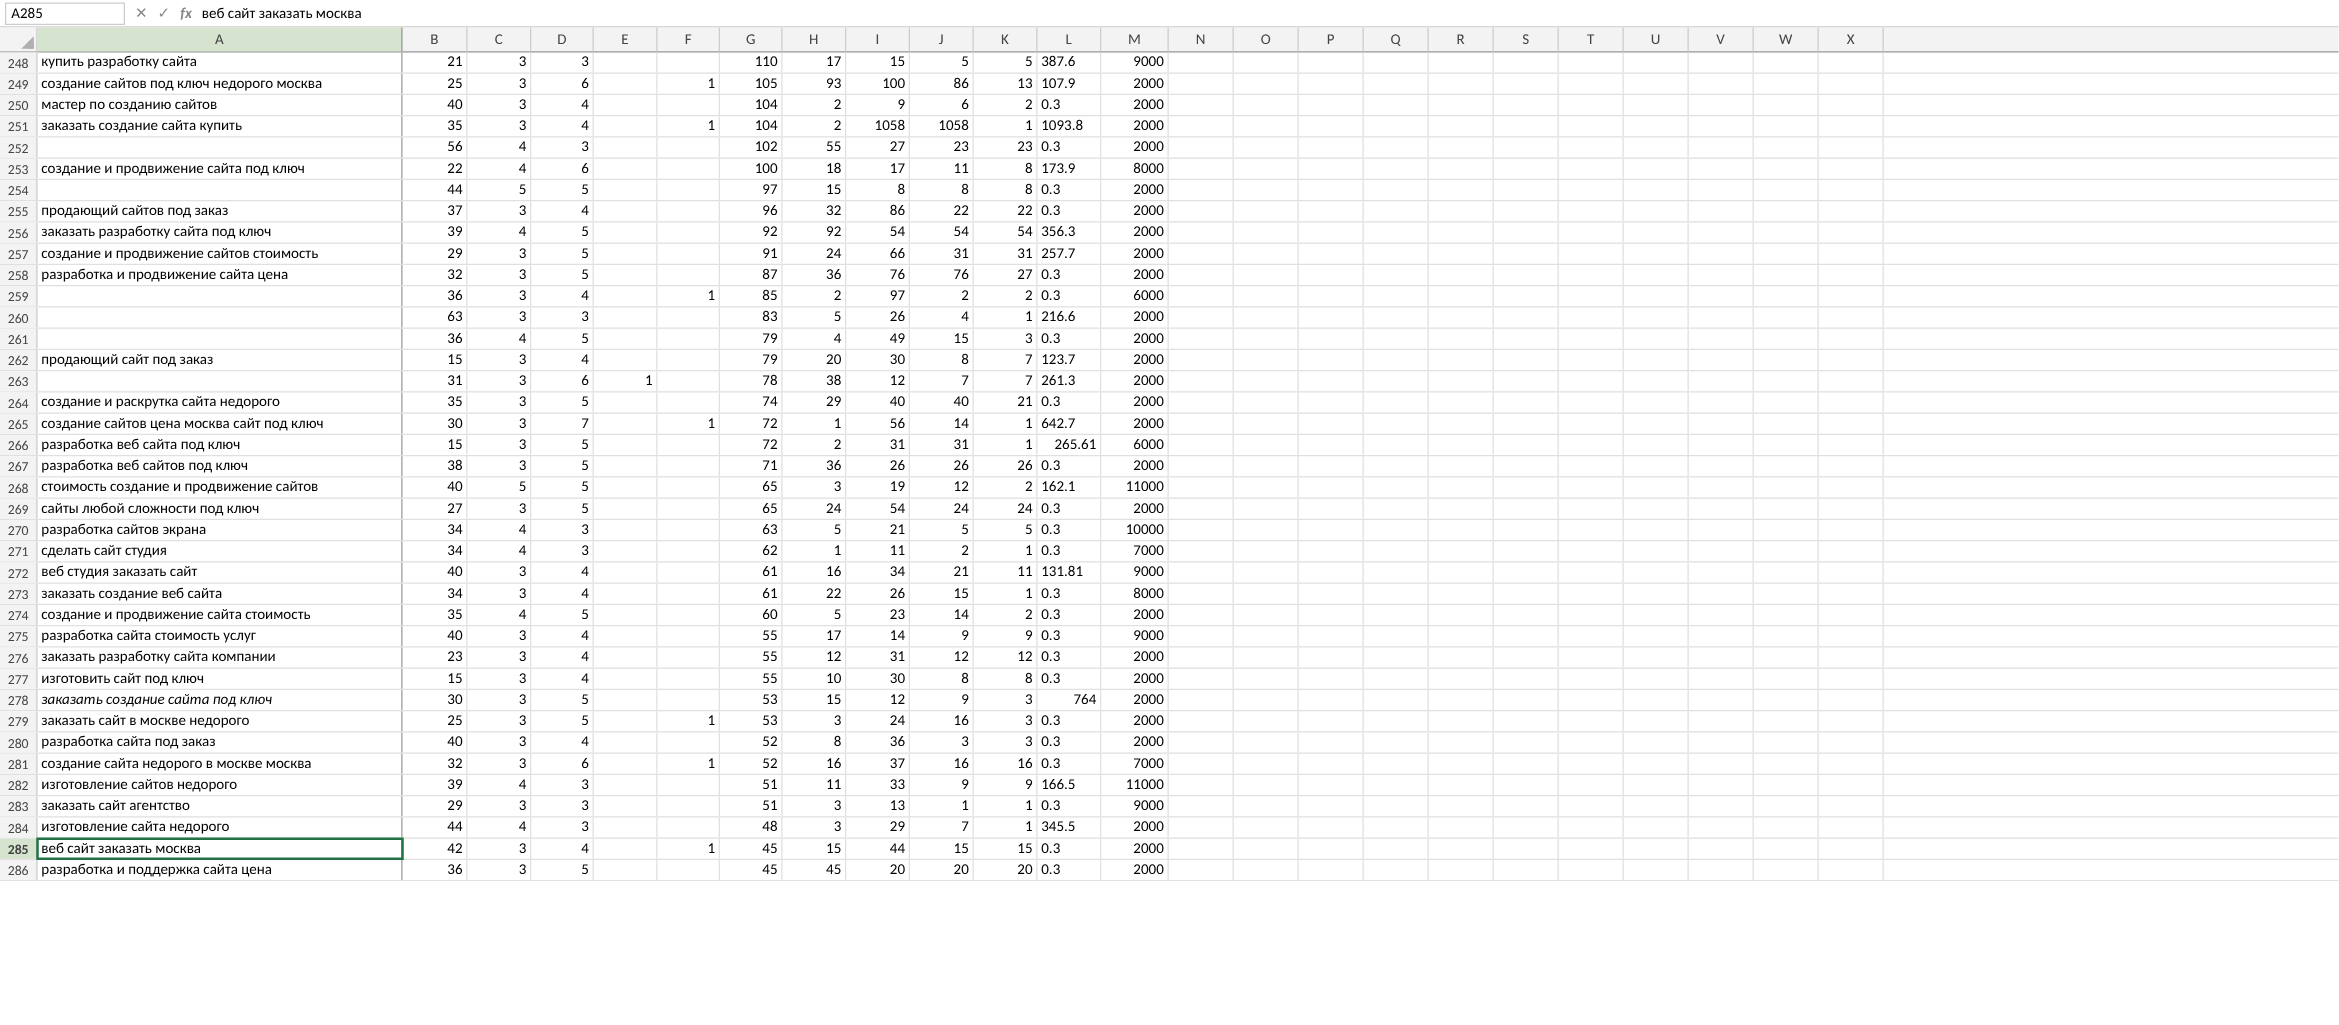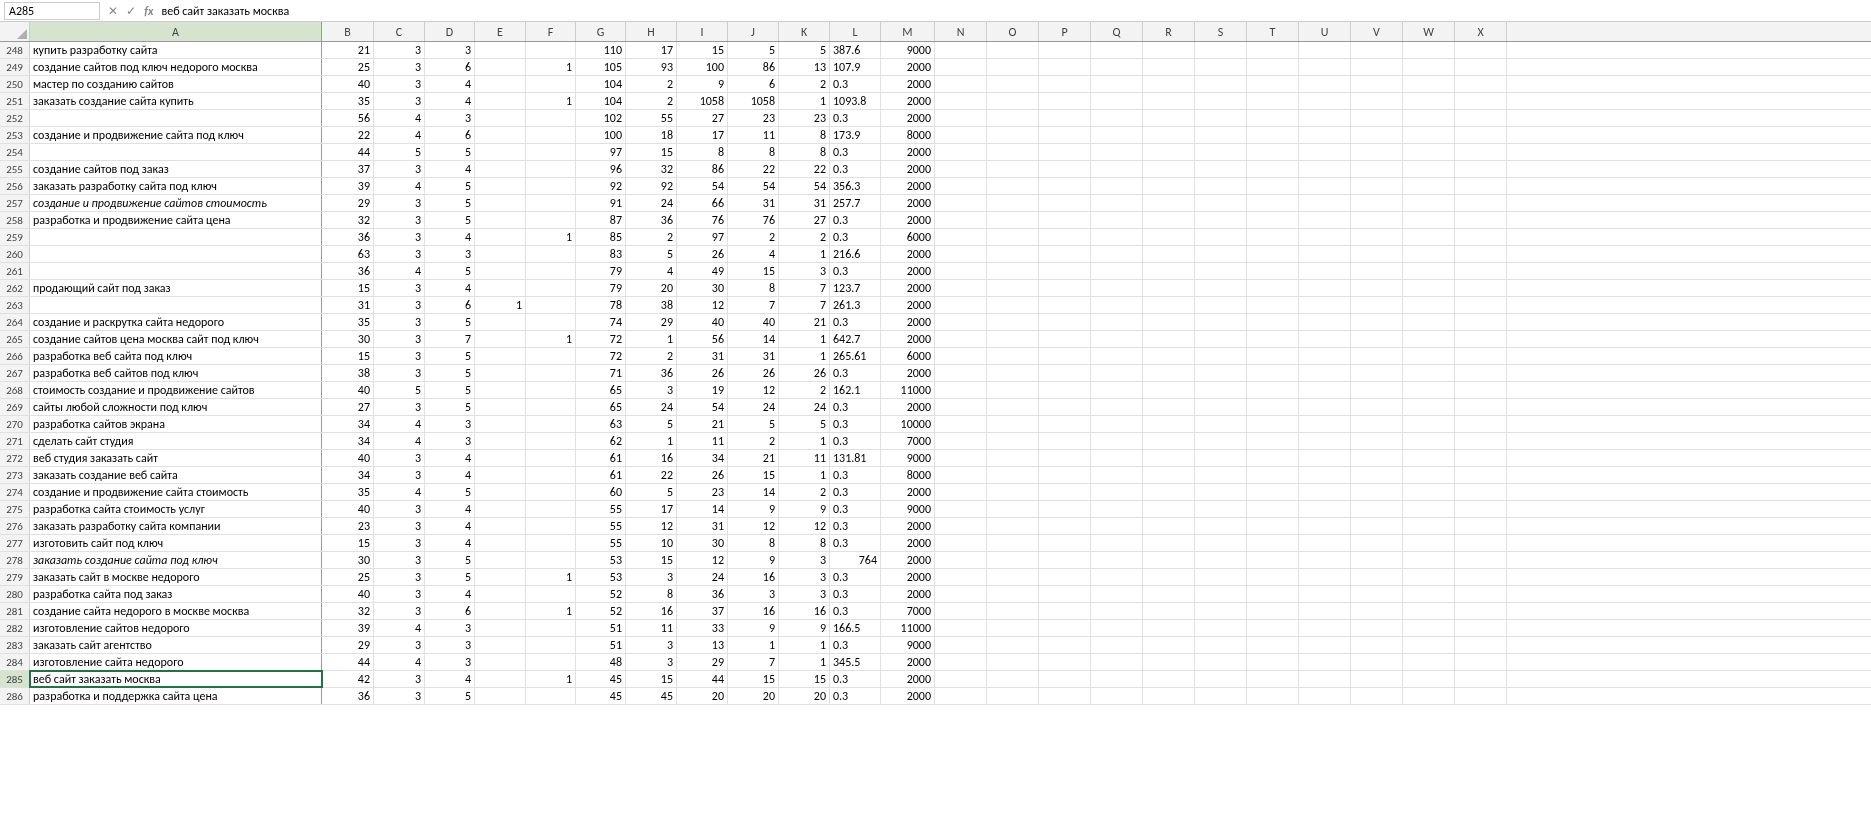--- a/index.html
+++ b/index.html
@@ -13,21 +13,21 @@
 .corner { width:30px; min-width:30px; border-right:1px solid #ccc; background:#f3f3f3; position:relative; }
 .corner::after { content:""; position:absolute; right:2px; bottom:2px; border:5px solid transparent; border-right-color:#b0b0b0; border-bottom-color:#b0b0b0; }
 .colh { border-right:1px solid #ccc; text-align:center; font-size:12px; color:#444; line-height:20px; overflow:hidden; }
 .rows { }
 .row { display:flex; height:17px; border-bottom:1px solid #e0e0e0; }
 .rowh { width:30px; min-width:30px; text-align:center; font-size:11px; color:#444; background:#f3f3f3; border-right:1px solid #ccc; line-height:17px; }
 .cell { border-right:1px solid #e0e0e0; padding:0 3px; line-height:17px; white-space:nowrap; overflow:hidden; font-size:12px; }
 .cA { text-align:left; }
 .cNum { text-align:right; }
 .cL { text-align:left; }
-.sel .rowh { background:#d5e3cf; }
+.sel .rowh { background:#d5e3cf;font-weight:bold; }
 .sel .cA { outline:2px solid #217346; outline-offset:-1px; }
 .colh.selcol { background:#d5e3cf; }
 .rowh.selrow { background:#d5e3cf; }
 .colA-sep { border-right:1px solid #999 !important; }
 </style>
 </head>
 <body>
 
 <div class="formula-bar">
   <div class="name-box">A285</div>
@@ -252,21 +252,21 @@
         <div class="cell cNum" style="width: 52px; min-width: 52px;"></div>
         <div class="cell cNum" style="width: 52px; min-width: 52px;"></div>
         <div class="cell cNum" style="width: 52px; min-width: 52px;"></div>
         <div class="cell cNum" style="width: 52px; min-width: 52px;"></div>
         <div class="cell cNum" style="width: 52px; min-width: 52px;"></div>
         <div class="cell cNum" style="width: 52px; min-width: 52px;"></div>
         <div class="cell cNum" style="width: 52px; min-width: 52px;"></div>
       </div>
       <div class="row">
         <div class="rowh">255</div>
-        <div class="cell cA colA-sep" style="width: 292px; min-width: 292px;">создание сайтов под заказ</div>
+        <div class="cell cA colA-sep" style="width: 292px; min-width: 292px;">продающий сайтов под заказ</div>
         <div class="cell cNum" style="width: 52px; min-width: 52px;">37</div>
         <div class="cell cNum" style="width: 51px; min-width: 51px;">3</div>
         <div class="cell cNum" style="width: 50px; min-width: 50px;">4</div>
         <div class="cell cNum" style="width: 51px; min-width: 51px;"></div>
         <div class="cell cNum" style="width: 50px; min-width: 50px;"></div>
         <div class="cell cNum" style="width: 50px; min-width: 50px;">96</div>
         <div class="cell cNum" style="width: 51px; min-width: 51px;">32</div>
         <div class="cell cNum" style="width: 51px; min-width: 51px;">86</div>
         <div class="cell cNum" style="width: 51px; min-width: 51px;">22</div>
         <div class="cell cNum" style="width: 51px; min-width: 51px;">22</div>
@@ -306,21 +306,21 @@
         <div class="cell cNum" style="width: 52px; min-width: 52px;"></div>
         <div class="cell cNum" style="width: 52px; min-width: 52px;"></div>
         <div class="cell cNum" style="width: 52px; min-width: 52px;"></div>
         <div class="cell cNum" style="width: 52px; min-width: 52px;"></div>
         <div class="cell cNum" style="width: 52px; min-width: 52px;"></div>
         <div class="cell cNum" style="width: 52px; min-width: 52px;"></div>
         <div class="cell cNum" style="width: 52px; min-width: 52px;"></div>
       </div>
       <div class="row">
         <div class="rowh">257</div>
-        <div class="cell cA colA-sep" style="width: 292px; min-width: 292px; font-style: italic;">создание и продвижение сайтов стоимость</div>
+        <div class="cell cA colA-sep" style="width: 292px; min-width: 292px;">создание и продвижение сайтов стоимость</div>
         <div class="cell cNum" style="width: 52px; min-width: 52px;">29</div>
         <div class="cell cNum" style="width: 51px; min-width: 51px;">3</div>
         <div class="cell cNum" style="width: 50px; min-width: 50px;">5</div>
         <div class="cell cNum" style="width: 51px; min-width: 51px;"></div>
         <div class="cell cNum" style="width: 50px; min-width: 50px;"></div>
         <div class="cell cNum" style="width: 50px; min-width: 50px;">91</div>
         <div class="cell cNum" style="width: 51px; min-width: 51px;">24</div>
         <div class="cell cNum" style="width: 51px; min-width: 51px;">66</div>
         <div class="cell cNum" style="width: 51px; min-width: 51px;">31</div>
         <div class="cell cNum" style="width: 51px; min-width: 51px;">31</div>
@@ -560,21 +560,21 @@
         <div class="cell cNum" style="width: 52px; min-width: 52px;">15</div>
         <div class="cell cNum" style="width: 51px; min-width: 51px;">3</div>
         <div class="cell cNum" style="width: 50px; min-width: 50px;">5</div>
         <div class="cell cNum" style="width: 51px; min-width: 51px;"></div>
         <div class="cell cNum" style="width: 50px; min-width: 50px;"></div>
         <div class="cell cNum" style="width: 50px; min-width: 50px;">72</div>
         <div class="cell cNum" style="width: 51px; min-width: 51px;">2</div>
         <div class="cell cNum" style="width: 51px; min-width: 51px;">31</div>
         <div class="cell cNum" style="width: 51px; min-width: 51px;">31</div>
         <div class="cell cNum" style="width: 51px; min-width: 51px;">1</div>
-        <div class="cell cL" style="width: 51px; min-width: 51px;">265.61</div>
+        <div class="cell cL" style="width: 51px; min-width: 51px; text-align: right;">265.61</div>
         <div class="cell cNum" style="width: 54px; min-width: 54px;">6000</div>
         <div class="cell cNum" style="width: 52px; min-width: 52px;"></div>
         <div class="cell cNum" style="width: 52px; min-width: 52px;"></div>
         <div class="cell cNum" style="width: 52px; min-width: 52px;"></div>
         <div class="cell cNum" style="width: 52px; min-width: 52px;"></div>
         <div class="cell cNum" style="width: 52px; min-width: 52px;"></div>
         <div class="cell cNum" style="width: 52px; min-width: 52px;"></div>
         <div class="cell cNum" style="width: 52px; min-width: 52px;"></div>
         <div class="cell cNum" style="width: 52px; min-width: 52px;"></div>
         <div class="cell cNum" style="width: 52px; min-width: 52px;"></div>

